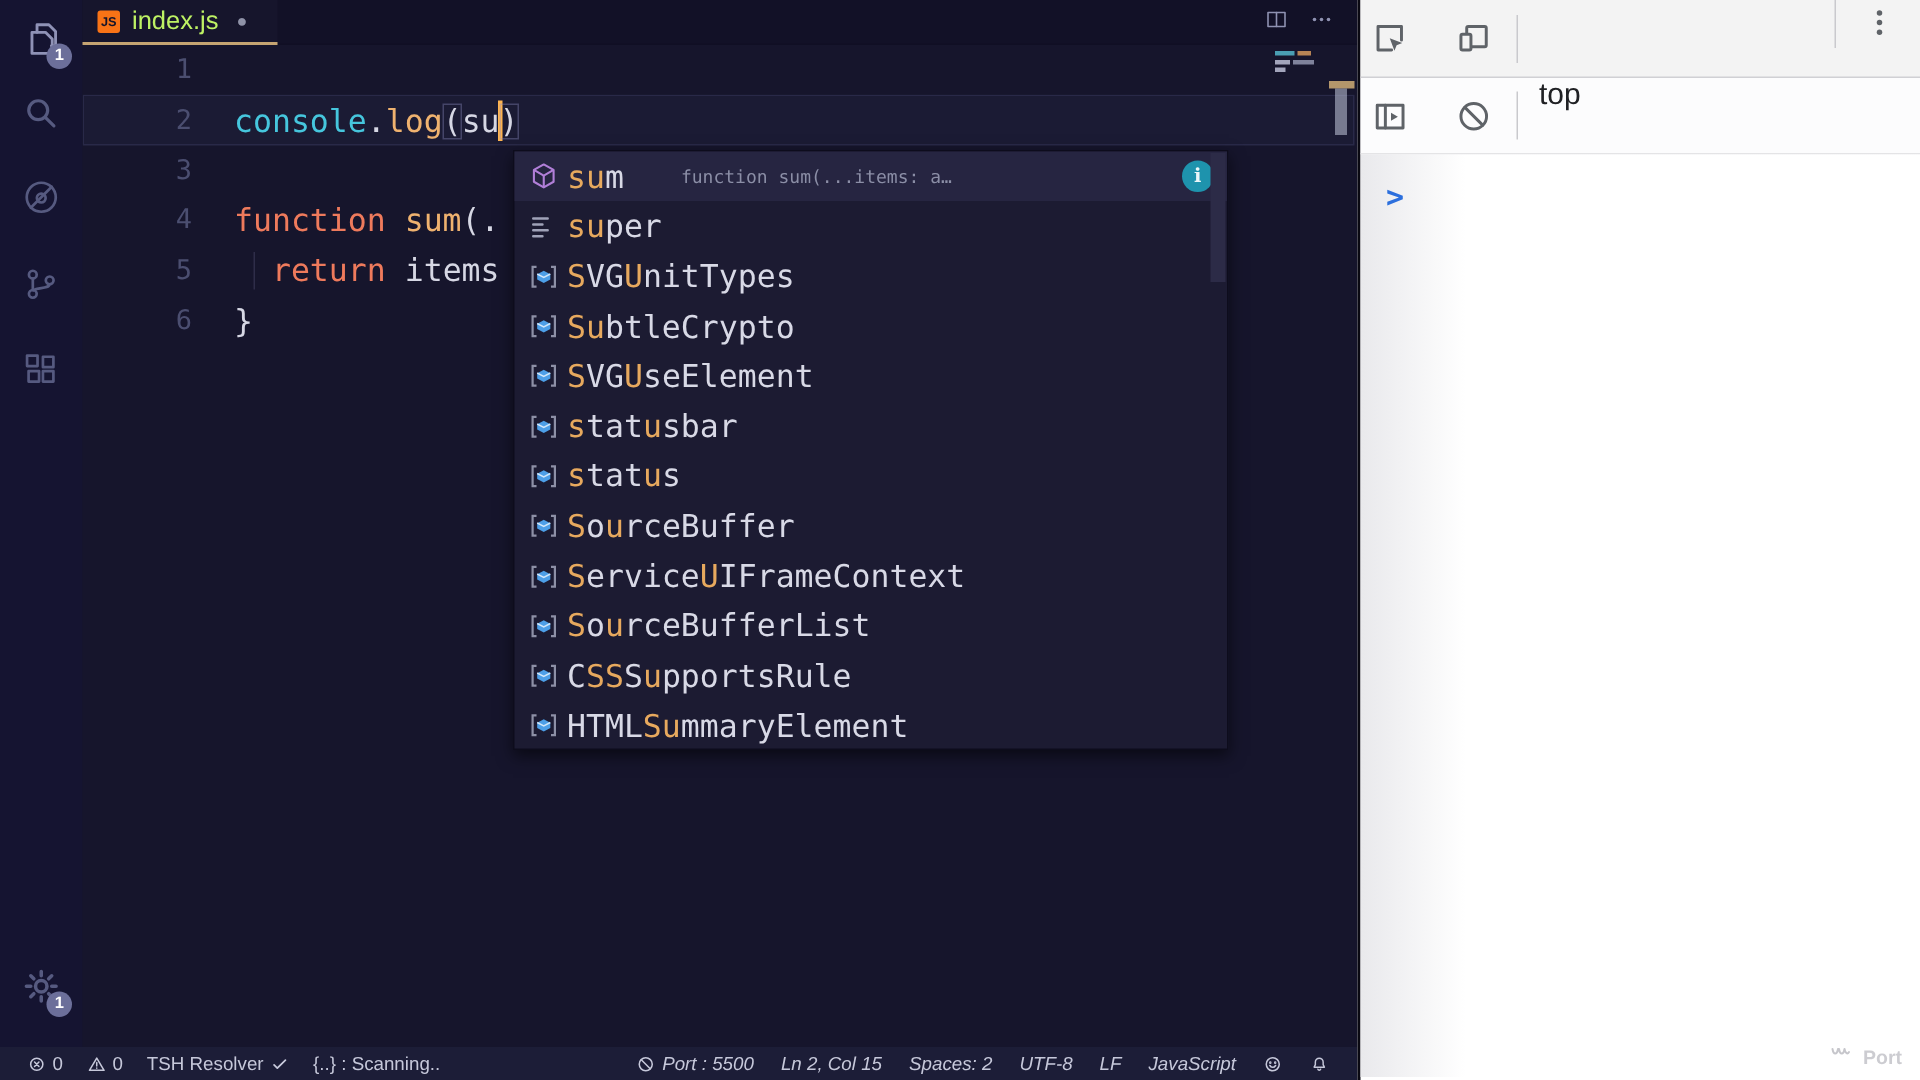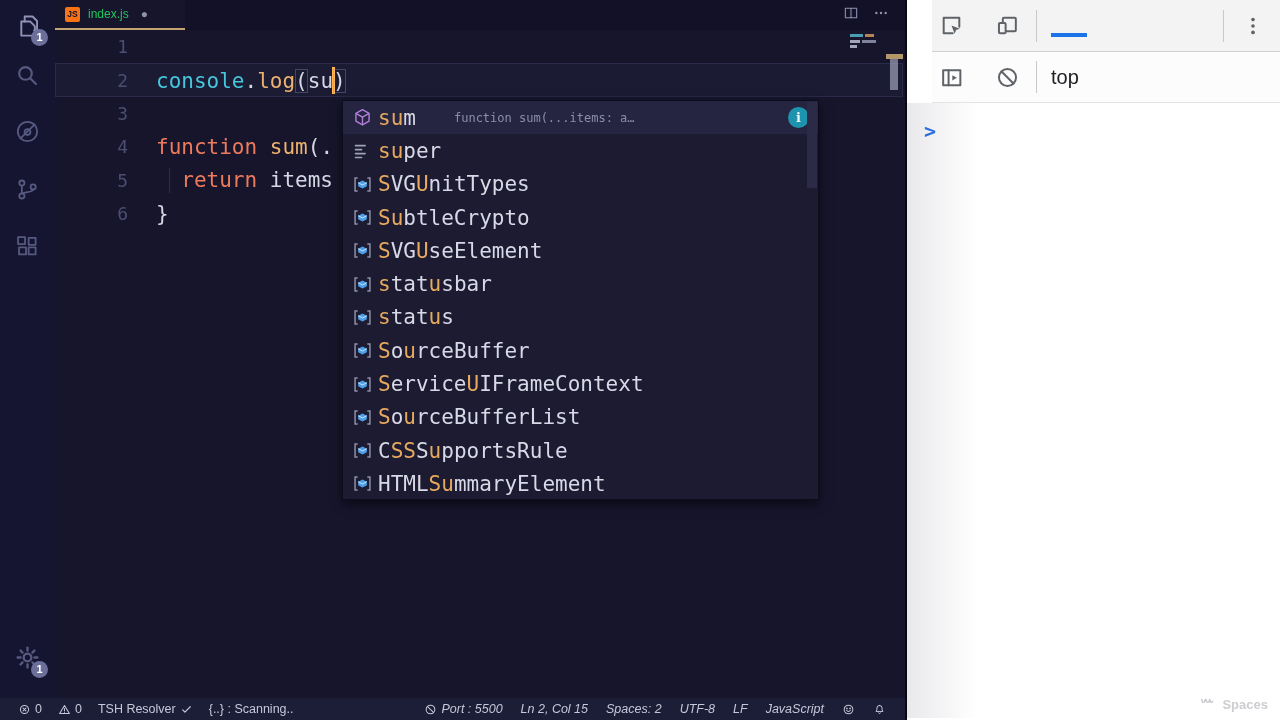--- a/index.html
+++ b/index.html
@@ -23,21 +23,21 @@
          background:#6c6f9a;color:#fff;font-size:11px;line-height:17px;text-align:center;font-weight:bold;}
   .ab-bottom{position:absolute;left:0;bottom:16px;width:55px;height:50px;}
   .ab-bottom .ab-item{height:50px;}
 
   
   .tabbar{position:absolute;left:55px;top:0;width:850px;height:30px;background:#121127;border-bottom:1px solid #100f24;}
   .tab{position:absolute;left:0;top:0;width:130px;height:30px;background:#16152c;display:flex;align-items:center;
        padding:0 10px;border-bottom:2.5px solid #c5a472;cursor:pointer;}
   .jsbadge{width:15px;height:15px;background:#f97316;color:#15142a;border-radius:2px;
            font-size:8.5px;font-weight:bold;display:flex;align-items:center;justify-content:center;}
-  .tabtitle{color:#22c55e;font-size:12px;margin-left:8px;}
+  .tabtitle{color:#bef264;font-size:17px;margin-left:8px;}
   .tabdot{color:#8f92a8;font-size:12px;margin-left:12px;line-height:1;}
   .tab-actions{position:absolute;right:16px;top:0;height:30px;display:flex;align-items:center;gap:14px;color:#8f92b2;}
   .tab-actions .icn{width:16px;height:16px;}
 
   
   .editor{position:absolute;left:55px;top:30px;width:848px;height:668px;background:#16152c;}
   .eline{position:relative;display:flex;height:33.4px;align-items:center;}
   .eline.current{background:rgba(125,130,195,0.06);box-shadow:inset 0 0 0 1px rgba(125,130,195,0.14);}
   .lnum{width:73px;flex:none;text-align:right;color:#4b4e70;font-size:18px;cursor:pointer;}
   .lcode{padding-left:28px;font-size:21px;white-space:pre;color:#d6d7e4;}
@@ -72,22 +72,22 @@
   .statusbar{position:absolute;left:0;top:698px;width:905px;height:22px;background:#1c1d37;
              display:flex;align-items:center;padding:0 10px;color:#c6c8da;font-size:12.5px;}
   .sb-left{display:flex;align-items:center;}
   .sb-right{margin-left:auto;display:flex;align-items:center;}
   .sb-item{display:flex;align-items:center;gap:4px;padding:0 8px;cursor:pointer;white-space:nowrap;}
   .sb-right .sb-item{padding:0 9px;font-style:italic;}
   .sb-item .icn{width:13px;height:13px;color:#c6c8da;}
 
   
   .devtools{position:absolute;left:905px;top:0;width:375px;height:720px;background:#fff;border-left:2px solid #0a0912;}
-  .dt-toolbar{position:relative;display:flex;align-items:center;background:#f3f3f3;height:52px;
-              border-bottom:1px solid #d0d0d4;padding-left:4px;color:#5f6368;margin-left:25px;}
+  .dt-toolbar{position:relative;display:flex;background:#f3f3f3;height:52px;
+              border-bottom:1px solid #d0d0d4;padding-left:4px;color:#5f6368;}
   .dt-toolbar2{background:#fcfcfd;height:51px;border-bottom:1px solid #e4e4e6;}
   .dt-btn{width:30px;height:30px;display:flex;align-items:center;justify-content:center;cursor:pointer;flex:none;}
   .dt-btn .icn{width:25px;height:25px;}
   .dt-btn + .dt-btn{margin-left:26px;}
   .dt-sep{width:1px;height:32px;background:#c9c9cd;margin:0 14px;flex:none;}
   .dt-more{position:relative;font-size:25px;color:#5f6368;margin-left:14px;cursor:pointer;line-height:1;padding:0 4px;}
   .dt-more::after{content:'';position:absolute;left:-14px;right:-14px;bottom:-11px;height:4px;background:#1a73e8;}
   .dt-spacer{flex:1;}
   .dt-kebab{margin-right:12px;cursor:pointer;}
   .dt-kebab .icn{width:22px;height:22px;}
@@ -520,18 +520,18 @@
       <span class="dt-context">top</span>
     </div>
     <div class="dt-console">
       <span class="dt-prompt">&gt;</span>
       <div class="watermark">
         <span class="icn">
             <svg viewBox="0 0 24 24" fill="none" stroke="currentColor" stroke-width="2" stroke-linecap="round" stroke-linejoin="round">
               <path d="M4 5c1 6 4.5 6 5.5 0M10.5 5c1 6 4.5 6 5.5 0M16 5c.8 4.5 3 5.5 4.5 3"></path>
             </svg>
           </span>
-        <span class="wm-text">Spaces</span>
+        <span class="wm-text">Port</span>
       </div>
     </div>
   </div>
 
 </div>
 
 </body></html>

